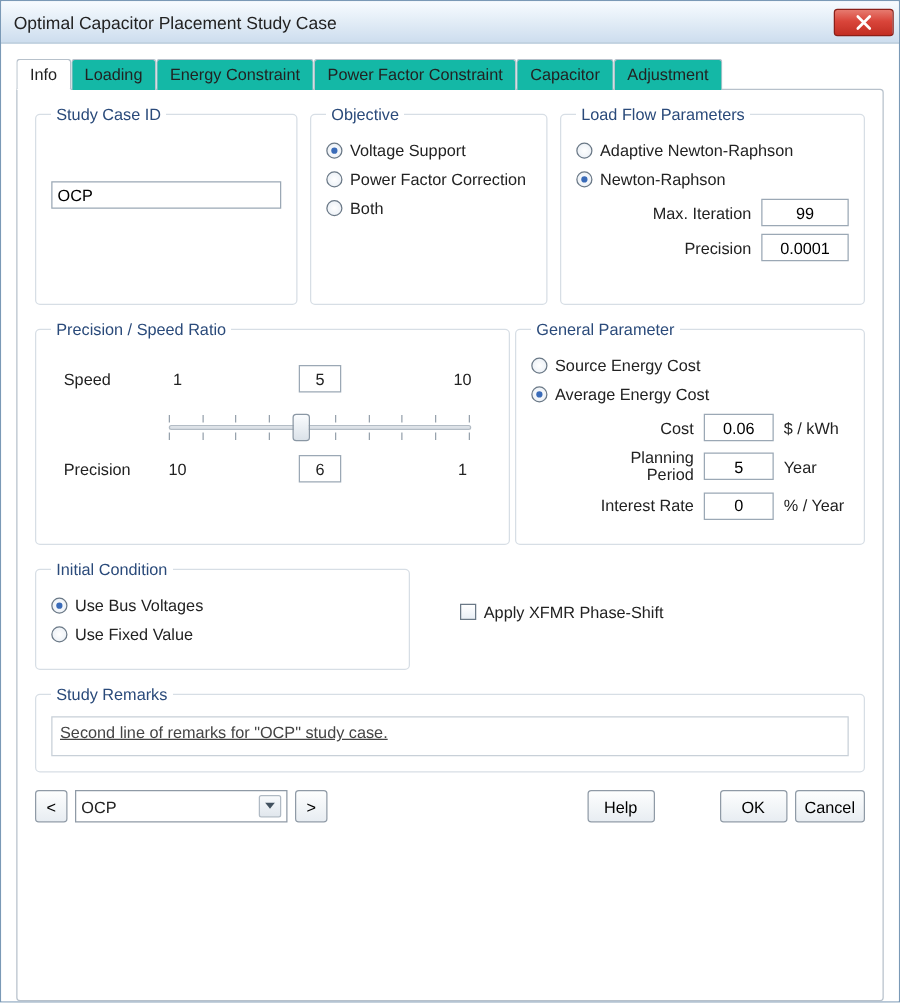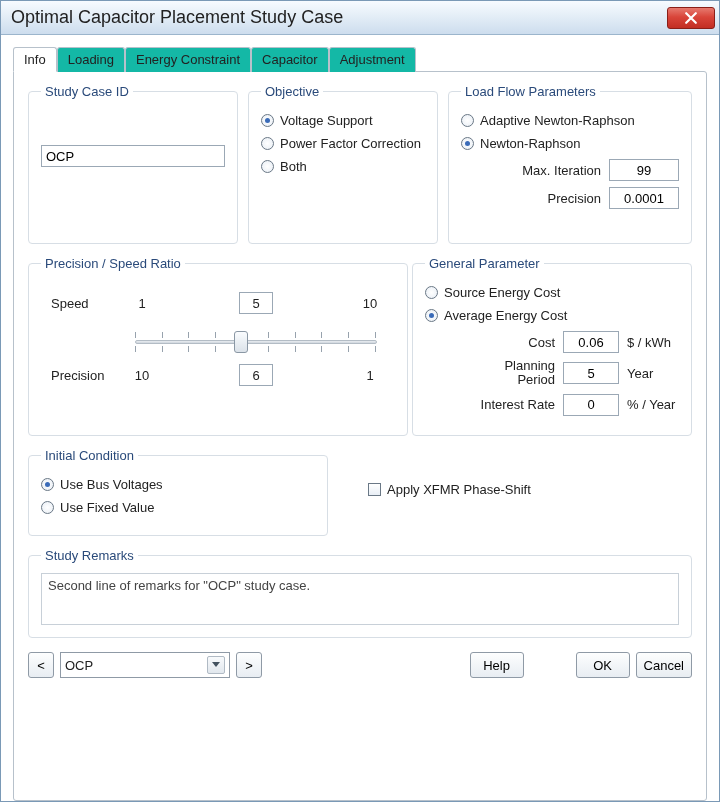--- a/index.html
+++ b/index.html
@@ -22,21 +22,21 @@
     flex-direction: column;
   }
   .titlebar {
     height: 34px;
     background: linear-gradient(to bottom, #f7fbff 0%, #e4eef7 45%, #cdddee 100%);
     border-bottom: 1px solid #9bb5cc;
     display: flex;
     align-items: center;
     padding: 0 0 0 10px;
   }
-  .titlebar .title { flex: 1; font-size: 18px; color: #222; }
+  .titlebar .title { flex: 1; font-size: 14px; color: #222; }
   .titlebar .close-btn {
     width: 48px;
     height: 22px;
     margin-right: 4px;
     background: linear-gradient(to bottom,#e67a6f 0%, #d9453a 45%, #c22e23 100%);
     border: 1px solid #8a1f18;
     border-radius: 3px;
     color: #fff;
     display: flex;
     align-items: center;
@@ -191,24 +191,25 @@
     display:grid;
     grid-template-columns: 70px 1fr;
     gap: 6px;
     align-items:center;
   }
 
   .remarks-box {
     border: 1px solid #c8d0d8;
     background: #fff;
     width: 100%;
-    height: 52px;
+    height: 32px;
     padding: 4px 6px;
     font: inherit;
     color:#444;
+    text-decoration:underline;
   }
 
   .bottom-bar {
     display: flex;
     align-items: center;
     gap: 6px;
     padding: 0 0 14px 0;
   }
   .btn {
     border: 1px solid #8f9aa6;
@@ -258,20 +259,21 @@
         </svg>
     </div>
   </div>
 
   <div class="client">
 
     <div class="tabstrip">
       <div class="tab active"><span>Info</span></div>
       <div class="tab"><span>Loading</span></div>
       <div class="tab"><span>Energy Constraint</span></div>
+      <div class="tab"><span>Power Factor Constraint</span></div>
       <div class="tab"><span>Capacitor</span></div>
       <div class="tab"><span>Adjustment</span></div>
     </div>
 
     <div class="tabpage">
 
       <div class="row1">
         <fieldset class="fs-id">
           <legend>Study Case ID</legend>
           <div style="height:36px"></div>

